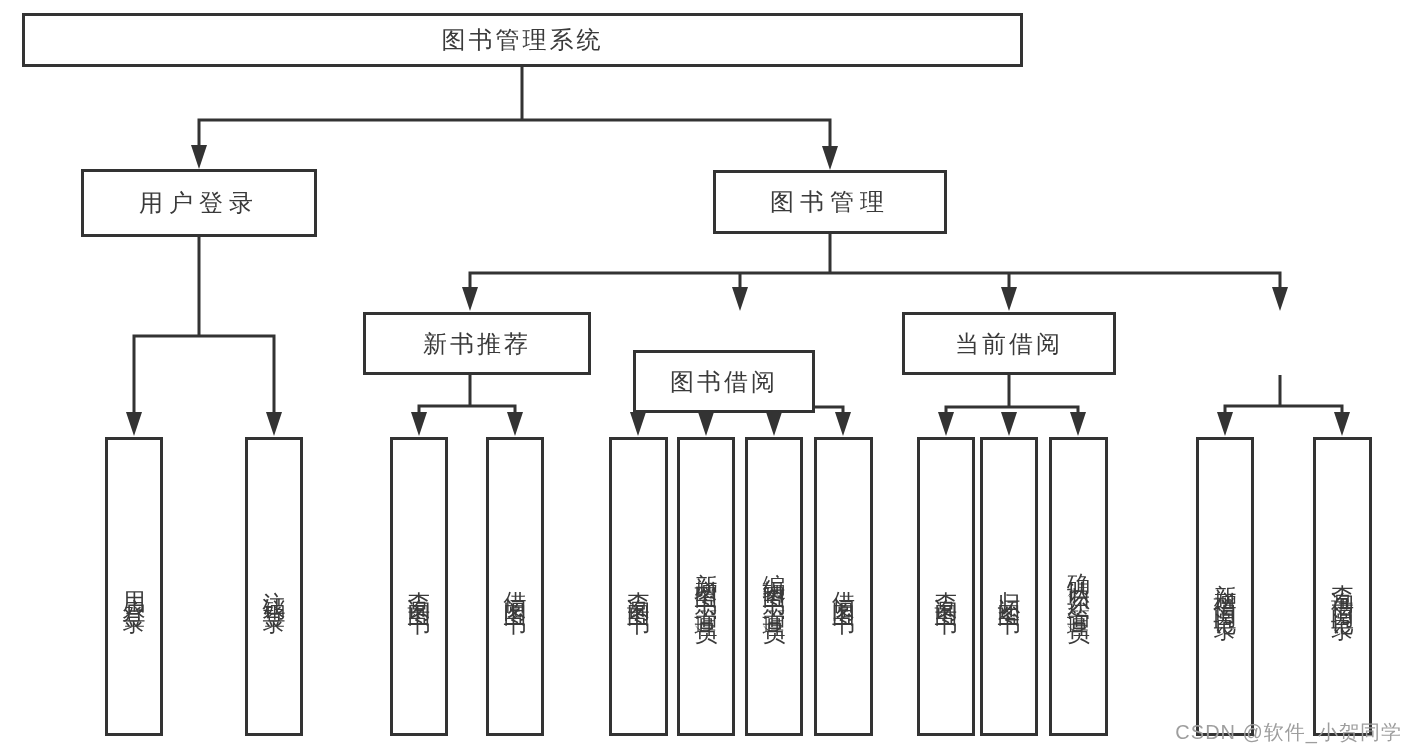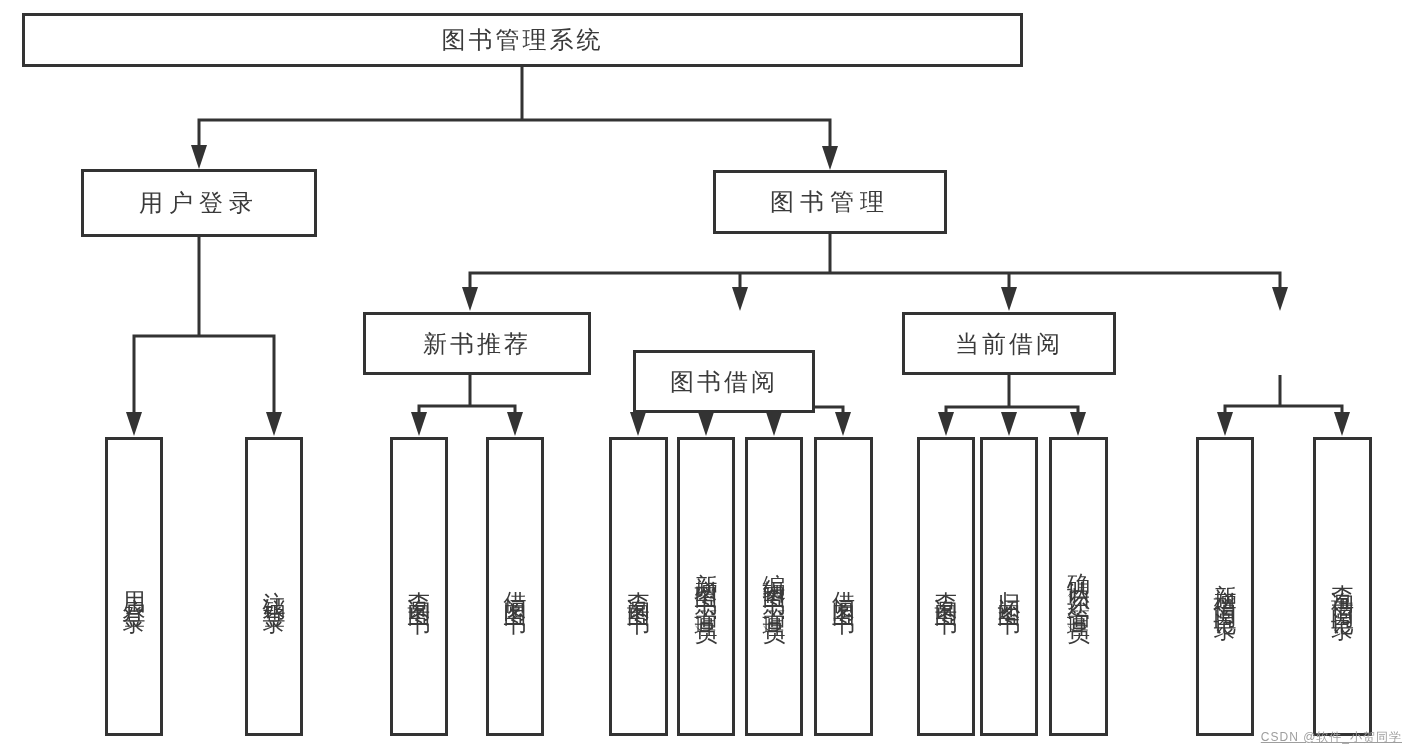--- a/index.html
+++ b/index.html
@@ -40,23 +40,22 @@
     text-orientation:mixed;
     font-size:23px;
     letter-spacing:7px;
     white-space:normal;
   }
   .watermark{
     position:absolute;
     right:3px;bottom:1px;
     z-index:5;
     color:var(--watermark-color);
-    font-size:12px;
+    font-size:20px;
     letter-spacing:1px;
-    text-decoration:underline;
   }
 </style>
 </head>
 <body>
 
 <div class="canvas">
 
   <svg class="connectors" width="1405" height="747" viewBox="0 0 1405 747" xmlns="http://www.w3.org/2000/svg">
     <path d="
       M522 67 V121.5

